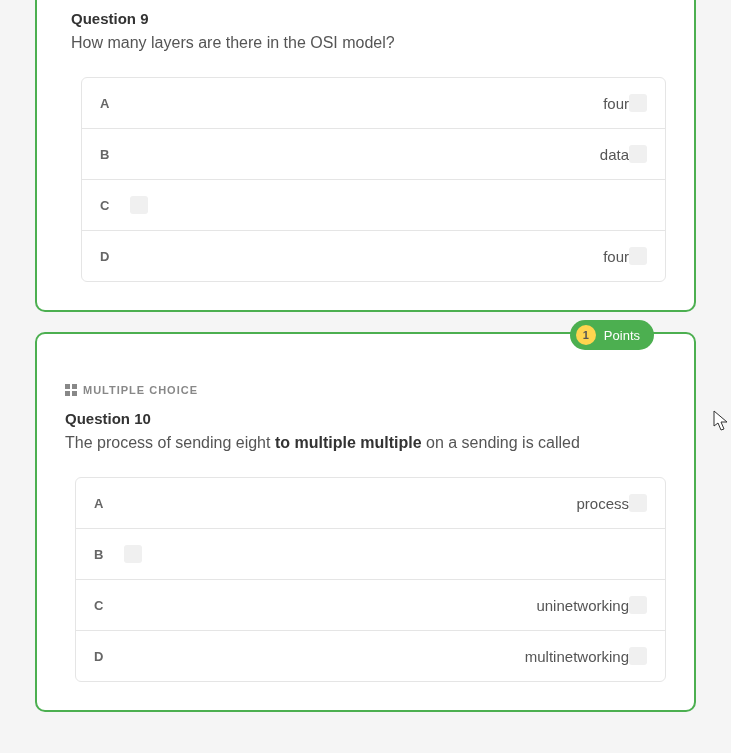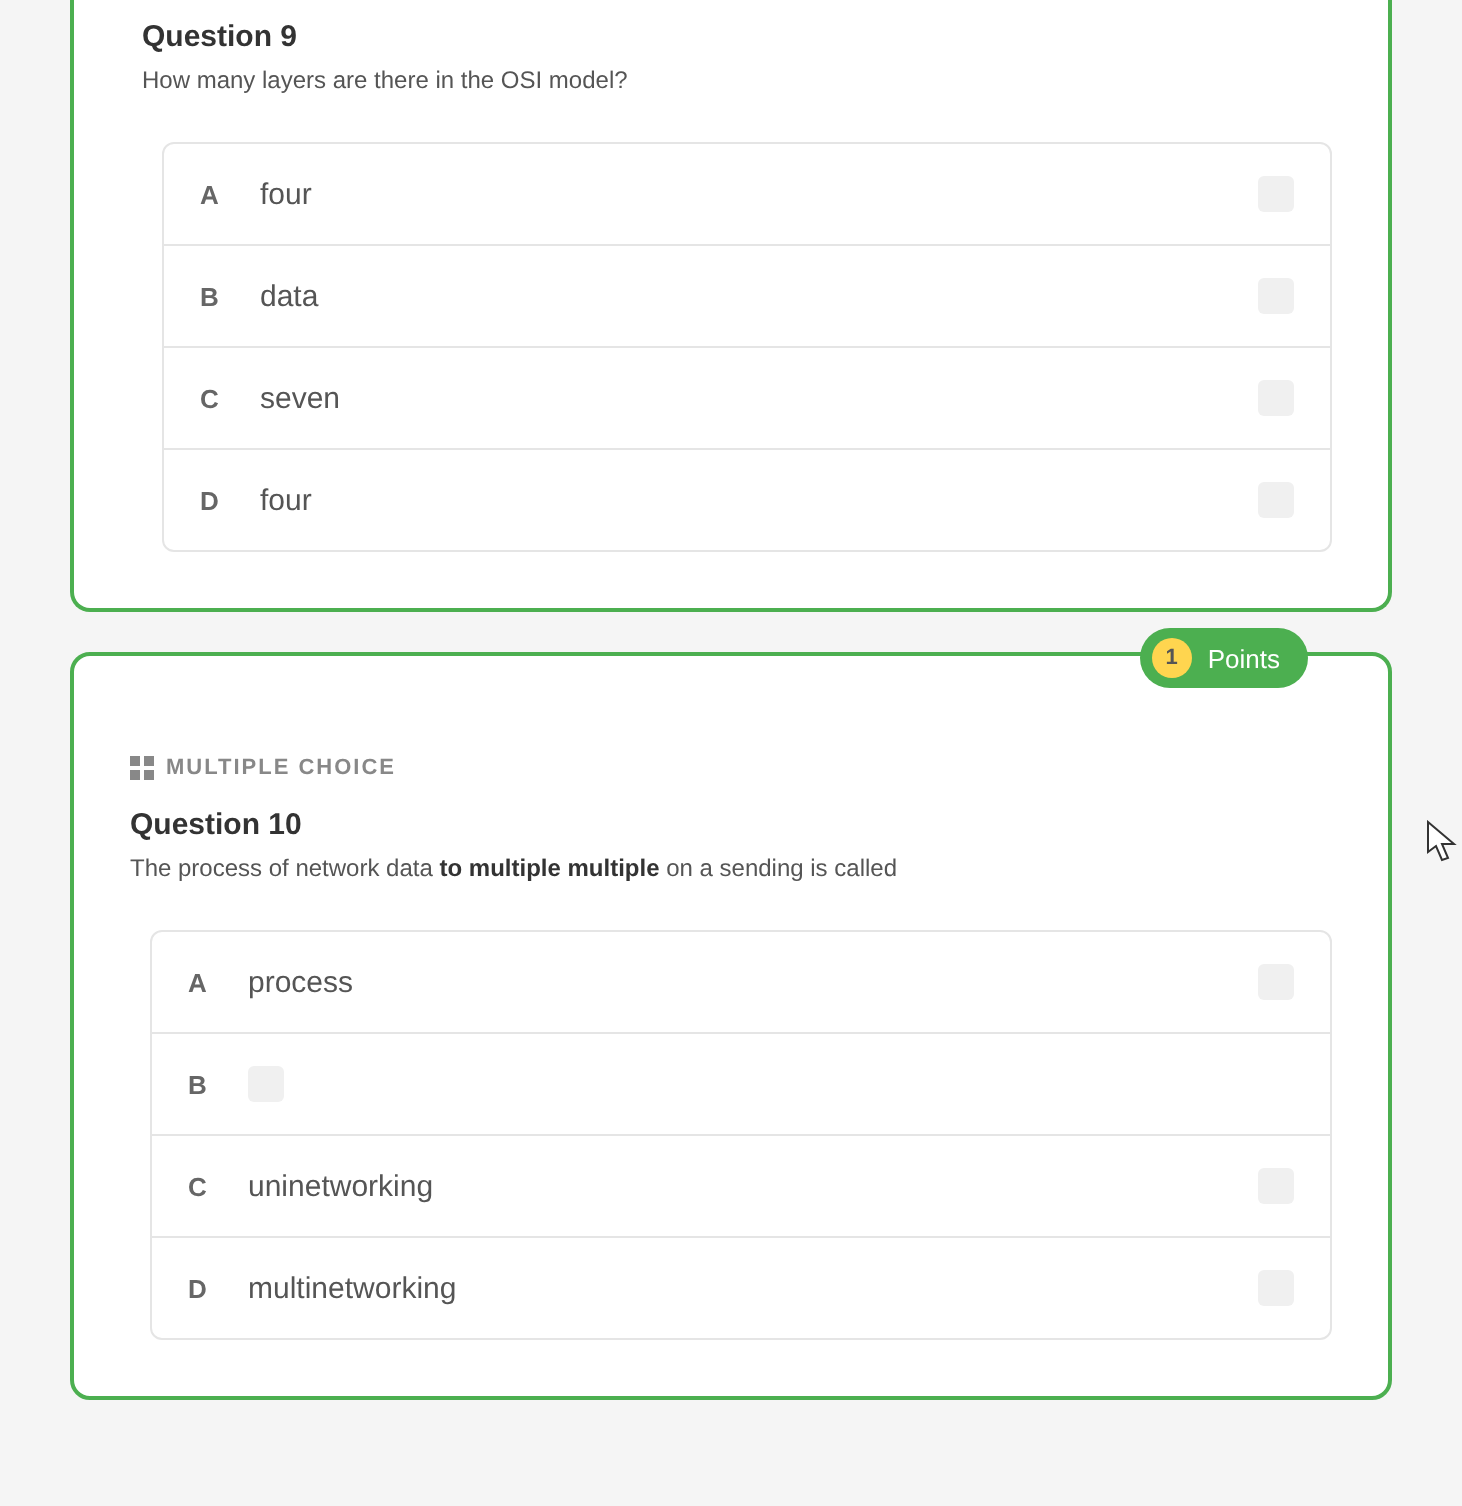--- a/index.html
+++ b/index.html
@@ -66,21 +66,21 @@
       display: inline-block;
     }
     .question-number {
       font-weight: 700;
       color: #333;
       font-size: 15px;
       margin-bottom: 4px;
     }
     .question-text {
       color: #555;
-      font-size: 12px;
+      font-size: 16px;
       line-height: 1.5;
       margin-bottom: 22px;
     }
     .question-text b { color: #333; font-weight: 700; }
     .options {
       border: 1px solid #e5e5e5;
       border-radius: 6px;
       overflow: hidden;
       margin-left: 10px;
     }
@@ -97,20 +97,21 @@
       font-weight: 700;
       color: #666;
       font-size: 13px;
       width: 30px;
       flex-shrink: 0;
     }
     .option-text {
       color: #555;
       font-size: 15px;
       flex: 1;
+      text-align: right;
     }
     .option-check {
       width: 18px;
       height: 18px;
       background: #f0f0f0;
       border-radius: 3px;
       flex-shrink: 0;
     }
     .cursor-arrow {
       position: absolute;
@@ -130,21 +131,20 @@
       <span class="option-text">four</span>
       <span class="option-check"></span>
     </div>
     <div class="option-row">
       <span class="option-letter">B</span>
       <span class="option-text">data</span>
       <span class="option-check"></span>
     </div>
     <div class="option-row">
       <span class="option-letter">C</span>
-      <span class="option-text">seven</span>
       <span class="option-check"></span>
     </div>
     <div class="option-row">
       <span class="option-letter">D</span>
       <span class="option-text">four</span>
       <span class="option-check"></span>
     </div>
   </div>
 </div>
 
@@ -159,21 +159,21 @@
           <rect x="0" y="0" width="5" height="5"></rect>
           <rect x="7" y="0" width="5" height="5"></rect>
           <rect x="0" y="7" width="5" height="5"></rect>
           <rect x="7" y="7" width="5" height="5"></rect>
         </svg>
     </span>
     <span>MULTIPLE CHOICE</span>
   </div>
   <div class="question-number">Question 10</div>
   <div class="question-text">
-    <span>The process of network data </span><b>to multiple multiple</b><span> on a sending is called</span>
+    <span>The process of sending eight </span><b>to multiple multiple</b><span> on a sending is called</span>
   </div>
   <div class="options">
     <div class="option-row">
       <span class="option-letter">A</span>
       <span class="option-text">process</span>
       <span class="option-check"></span>
     </div>
     <div class="option-row">
       <span class="option-letter">B</span>
       <span class="option-check"></span>

